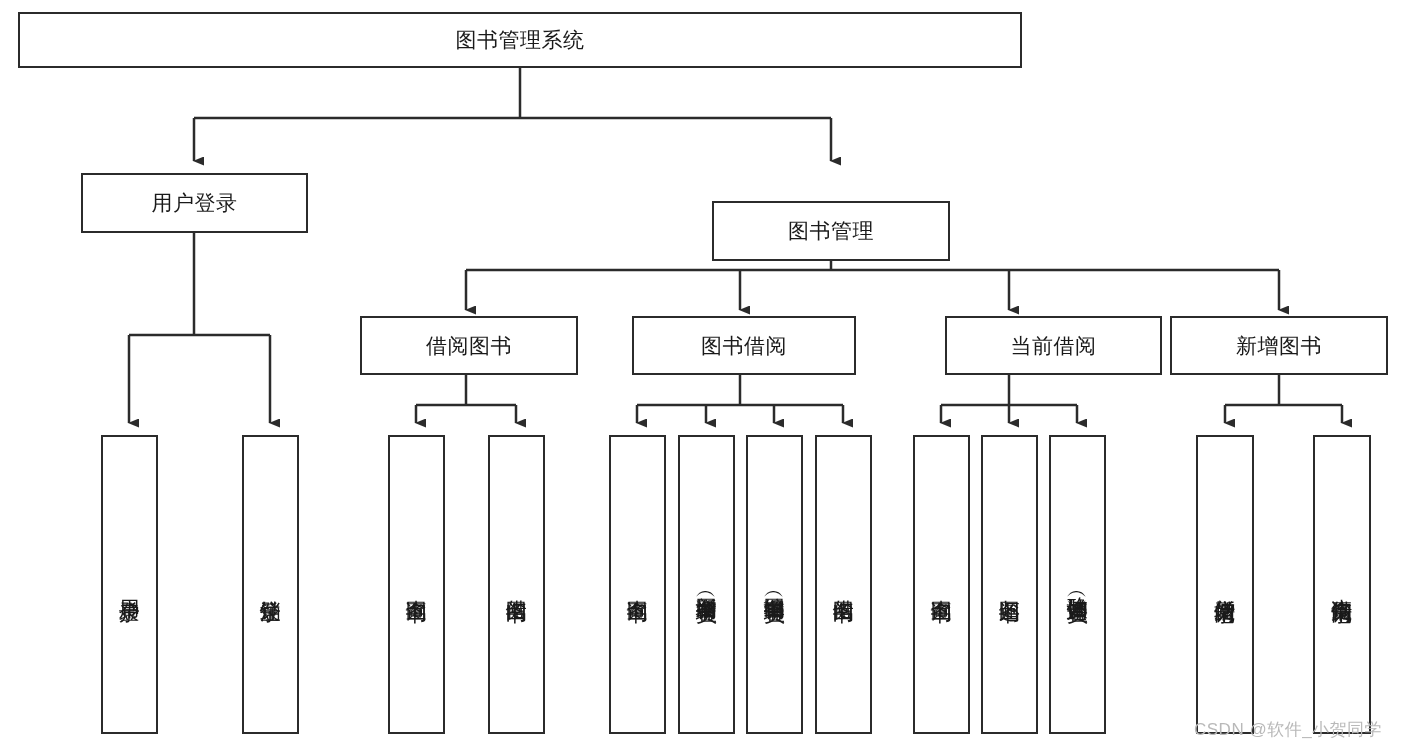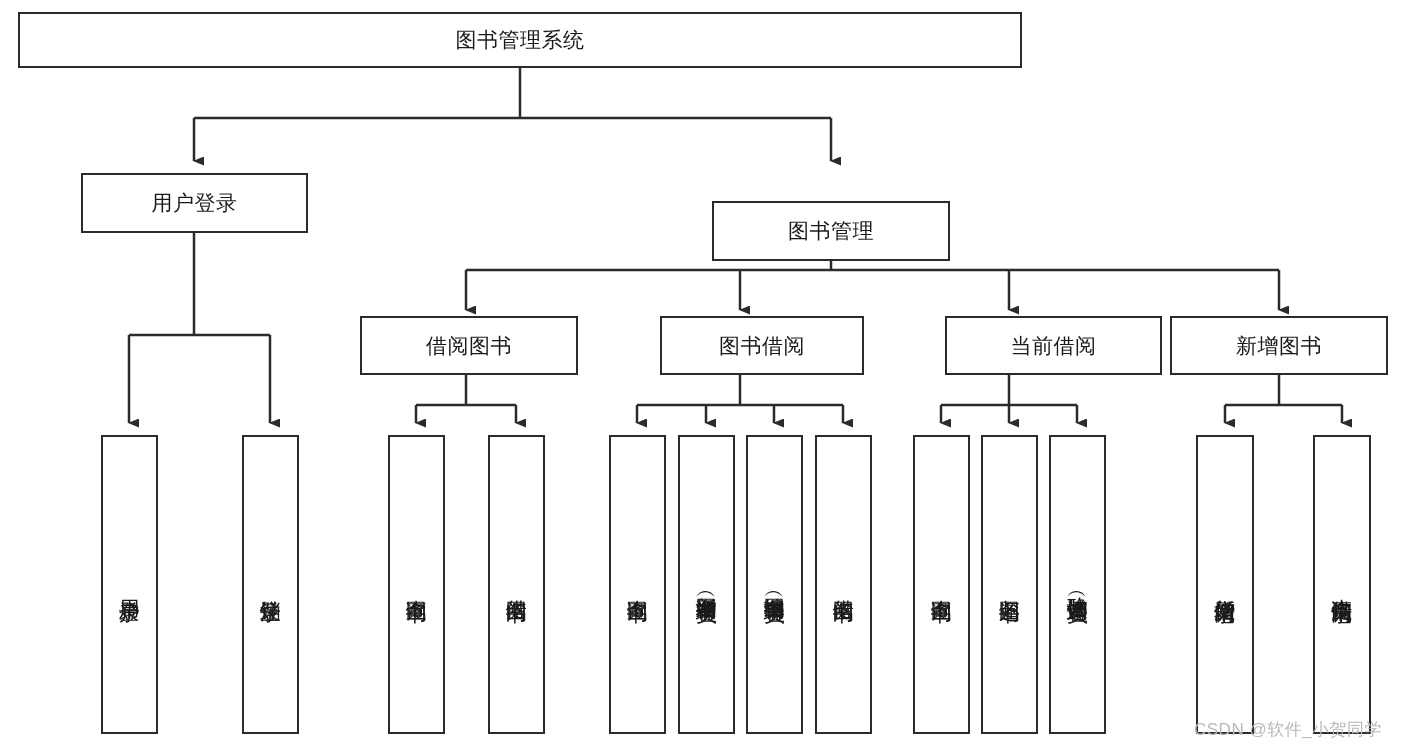--- a/index.html
+++ b/index.html
@@ -127,21 +127,21 @@
   <div class="node level-2" style="left:81px; top:173px; width:227px; height:60px;">
     <span class="node-label">用户登录</span>
   </div>
   <div class="node level-2" style="left:712px; top:173px; width:238px; height:60px;margin-top:28px;">
     <span class="node-label">图书管理</span>
   </div>
 
   <div class="node level-3" style="left:360px; top:316px; width:218px; height:59px;">
     <span class="node-label">借阅图书</span>
   </div>
-  <div class="node level-3" style="left:632px; top:316px; width:204px; height:59px;margin-left:28px;">
+  <div class="node level-3" style="left:632px; top:316px; width:224px; height:59px;">
     <span class="node-label">图书借阅</span>
   </div>
   <div class="node level-3" style="left:945px; top:316px; width:217px; height:59px;">
     <span class="node-label">当前借阅</span>
   </div>
   <div class="node level-3" style="left:1170px; top:316px; width:218px; height:59px;">
     <span class="node-label">新增图书</span>
   </div>
 
   <div class="node leaf" style="left:101px; top:435px; width:57px; height:299px;">

